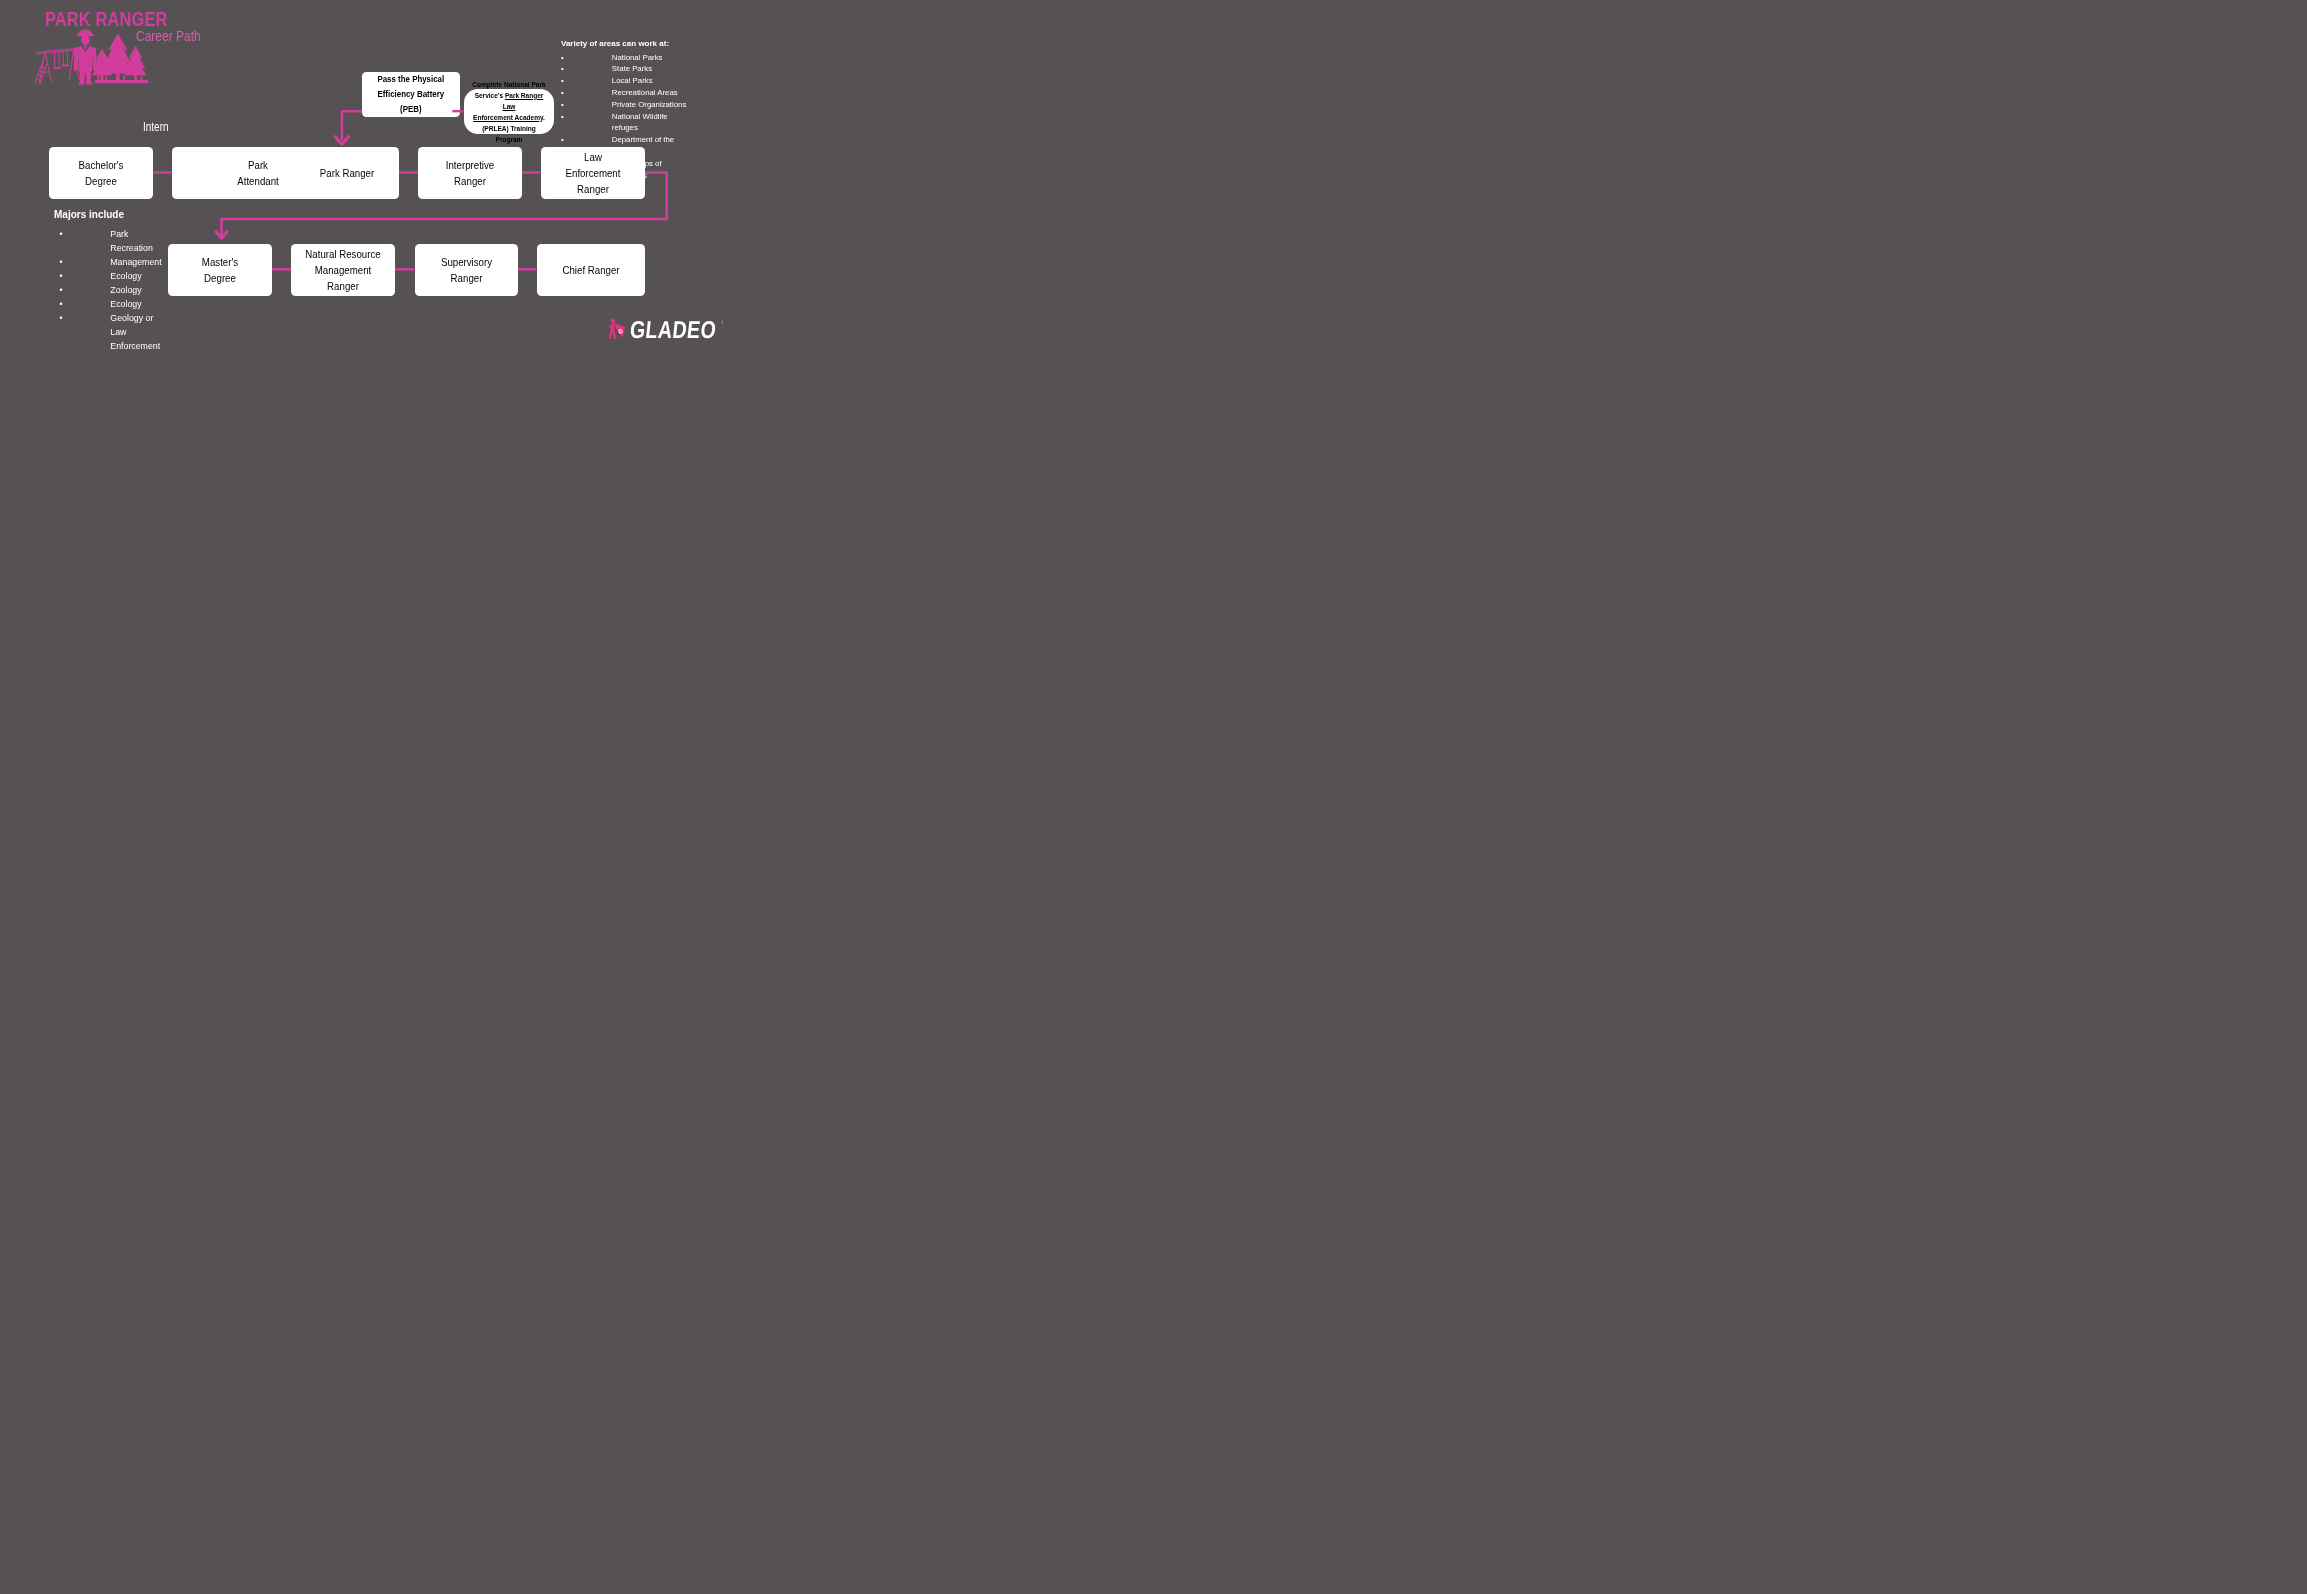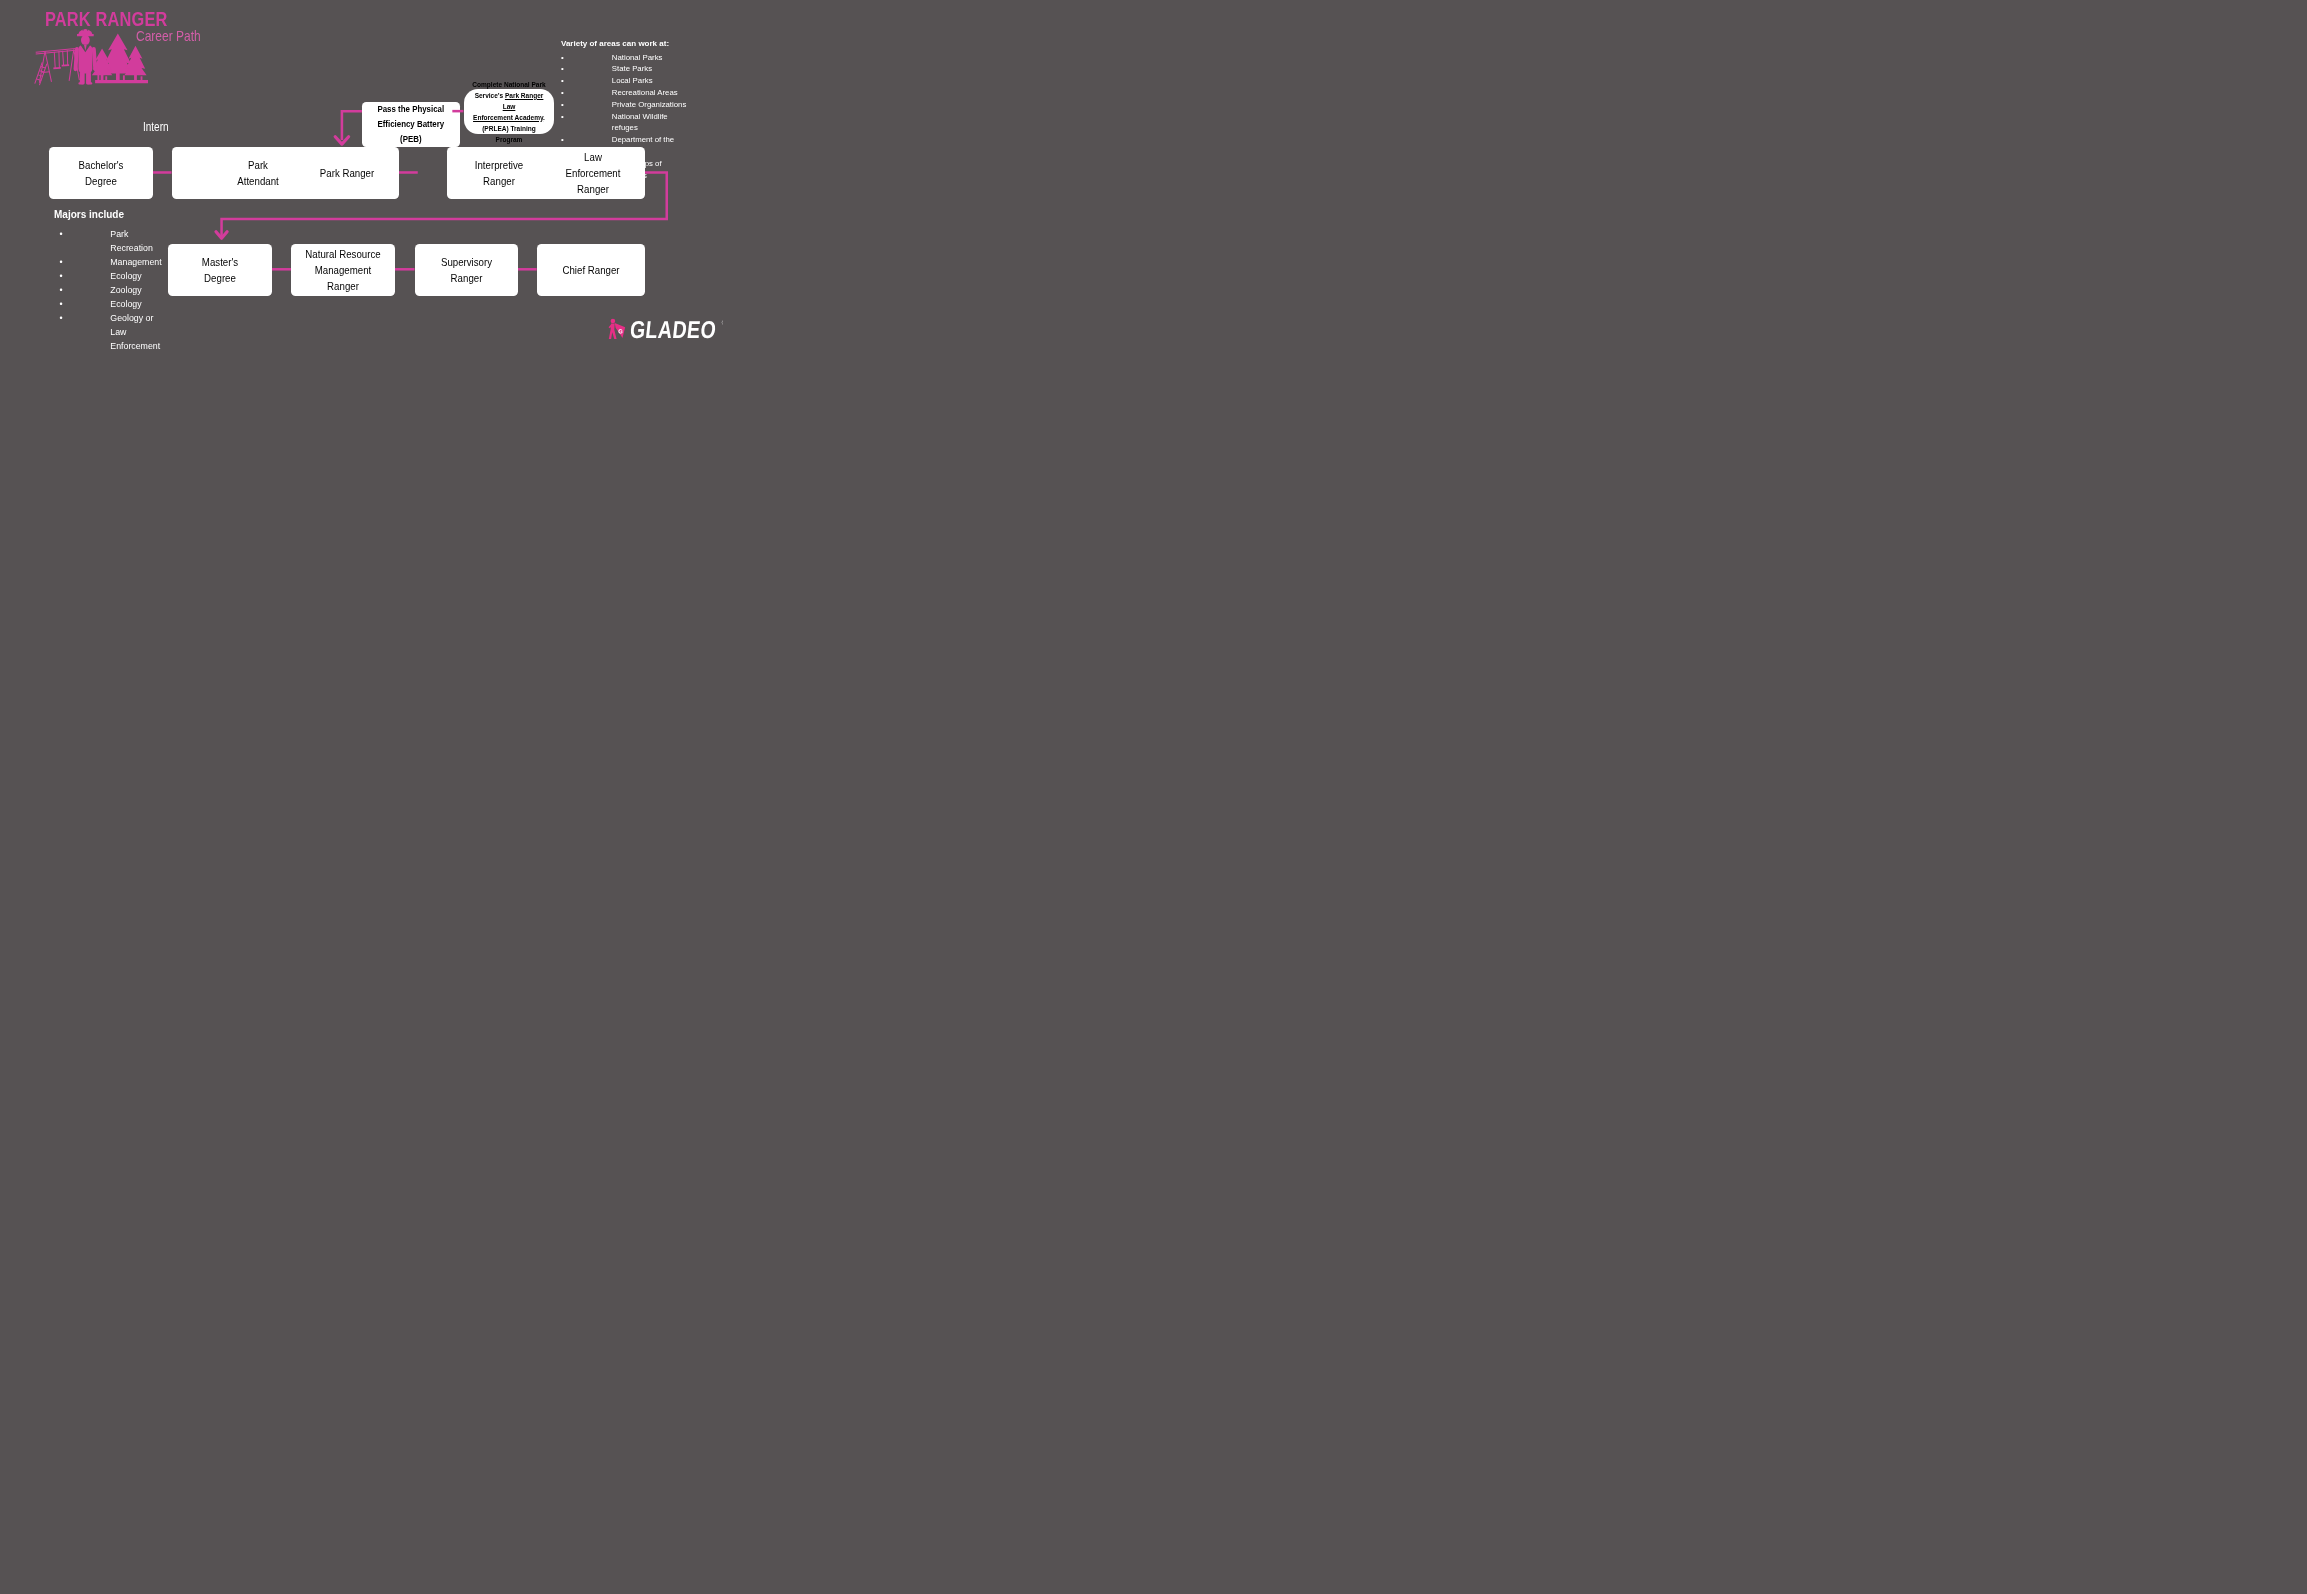--- a/index.html
+++ b/index.html
@@ -20,35 +20,35 @@
   .work h2{margin:0 0 3.7px 0;font-size:8px;font-weight:bold;}
   ul.blist{list-style:none;margin:0;padding:0;}
   ul.blist li{display:flex;color:#fff;}
   .work ul.blist li{font-size:7.8px;line-height:11.8px;}
   ul.blist .b{flex:none;width:7.8px;}
   ul.blist .t{flex:1;padding-left:43px;}
 
   
   .callout{background:#fff;border-radius:4.2px;display:flex;align-items:center;justify-content:center;
            text-align:center;color:#000;font-weight:bold;}
-  #peb{left:362px;top:102px;width:98px;height:45px;}
+  #peb{left:362px;top:72px;width:98px;height:45px;}
   #peb .lbl{font-size:9.2px;line-height:14.8px;transform:scaleX(.86);white-space:pre-line;}
   #prlea{left:464px;top:89px;width:90px;height:45px;border-radius:14px;}
   #prlea .lbl{font-size:7.6px;line-height:11px;transform:scaleX(.86);width:112%;}
   .u{text-decoration:underline;text-decoration-thickness:0.9px;text-underline-offset:1.4px;}
 
   
   .fbox{position:absolute;background:#fff;border-radius:4.6px;display:flex;align-items:center;
         justify-content:center;text-align:center;color:#050505;height:52px;}
   .fbox .lbl{font-size:11px;line-height:16px;white-space:pre-line;transform:scaleX(.88);width:110%;}
   .row1{top:147px;} .row2{top:244px;}
   #bx-bachelors{left:49px;width:104px;}
   #bx-attendant{left:172px;width:104px;padding-left:34px;}
   #bx-parkranger{left:295px;width:104px;}
-  #bx-interpretive{left:418px;width:104px;margin-left:29px;}
+  #bx-interpretive{left:418px;width:104px;}
   #bx-lawenforcement{left:541px;width:104px;}
   #bx-masters{left:168px;width:104px;}
   #bx-natural{left:291px;width:104px;}
   #bx-supervisory{left:415px;width:103px;}
   #bx-chief{left:537px;width:108px;}
 
   .intern{left:143px;top:120px;font-size:12.5px;font-weight:normal;color:#fff;}
   .intern .cond{transform:scaleX(.8);}
 
   

